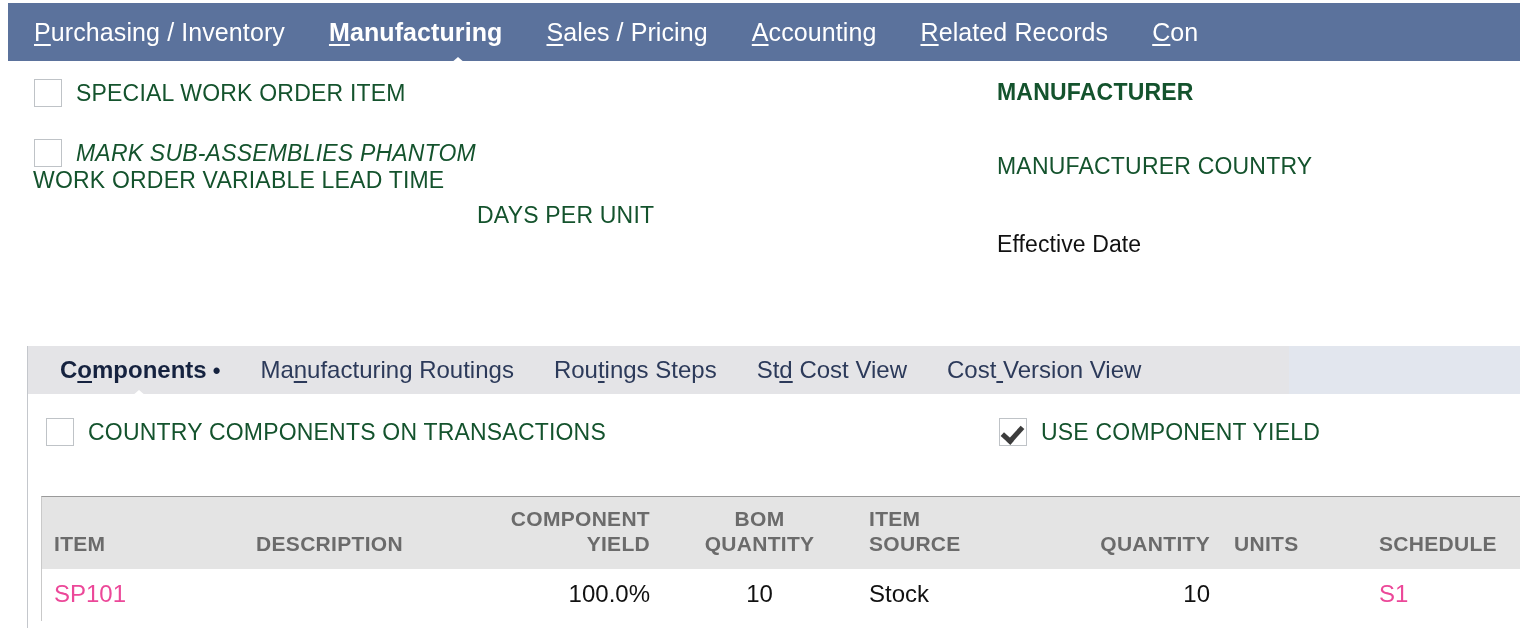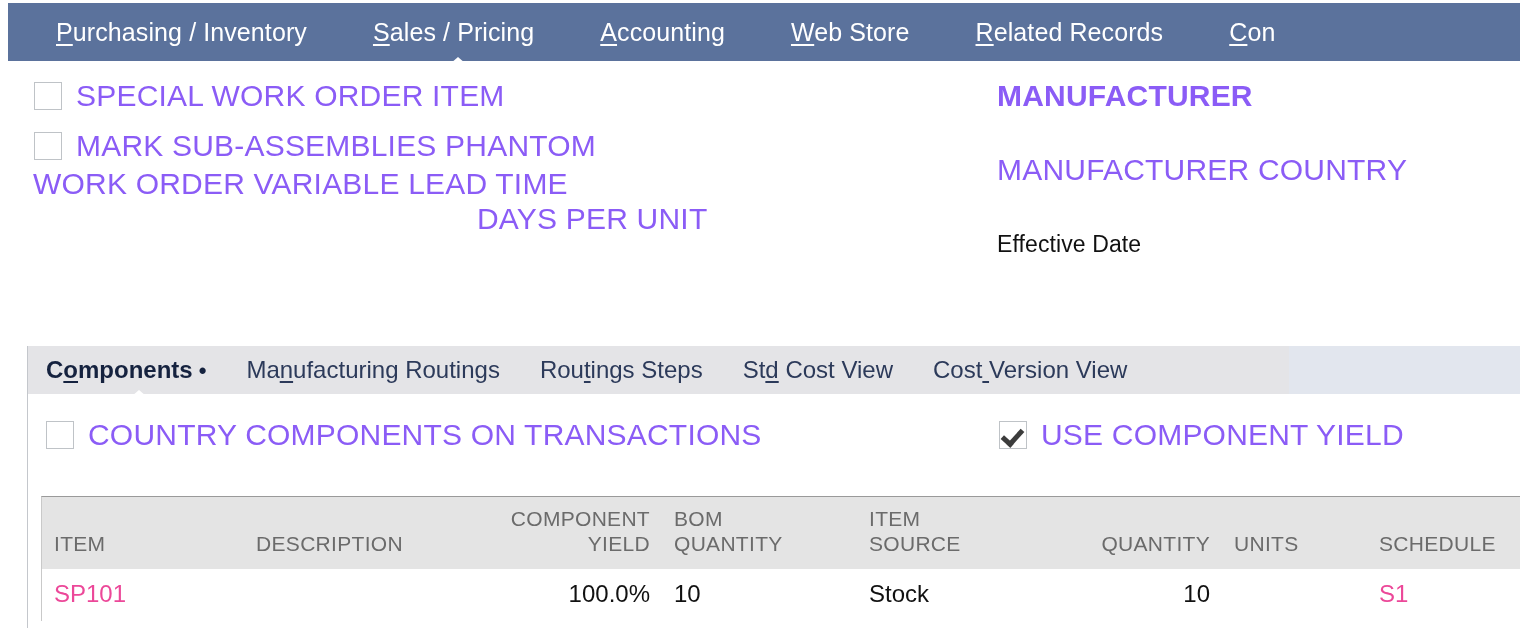--- a/index.html
+++ b/index.html
@@ -30,21 +30,20 @@
     white-space: nowrap;
   }
   .topnav-item {
     color: #ffffff;
     font-size: 25px;
     padding: 4px 22px;
     letter-spacing: 0.1px;
     line-height: 58px;
     position: relative;
     cursor: default;
-    margin-left: 22px;
   }
   .topnav-item:first-child { padding-left: 26px; }
   .topnav-item.active { font-weight: bold; }
   .mn { text-decoration: underline; text-underline-offset: 3px; }
 
   .nav-pointer {
     position: absolute;
     top: 57px;
     width: 0;
     height: 0;
@@ -81,37 +80,37 @@
     border: solid #3c3c3c;
     border-width: 0 5px 5px 0;
     transform: rotate(42deg);
   }
   .fieldrow {
     display: flex;
     align-items: center;
     position: absolute;
   }
   .flabel {
-    font-size: 30px;
-    color: #8b5cf6;
+    font-size: 23px;
+    color: #14532d;
     margin-left: 14px;
     letter-spacing: 0.2px;
     white-space: nowrap;
   }
   .flabel.nomargin { margin-left: 0; }
   .fvalue {
     font-size: 23px;
     color: #111111;
     letter-spacing: 0.1px;
     white-space: nowrap;
   }
 
   
   #row-special    { left: 34px;  top: 18px; }
-  #row-phantom    { left: 34px;  top: 68px; }
+  #row-phantom    { left: 34px;  top: 78px; font-style: italic; }
   #row-leadtime   { left: 33px;  top: 106px; }
   #row-daysunit   { left: 477px; top: 141px; }
   
   #row-manufacturer   { left: 997px; top: 18px; font-weight: bold; }
   #row-mfr-country    { left: 997px; top: 92px; }
   #row-bom-control    { left: 997px; top: 166px; }
 
   .stacked .fvalue { margin-top: 4px; }
 
   
@@ -142,21 +141,21 @@
     align-items: center;
     white-space: nowrap;
   }
   .subtab {
     font-size: 24px;
     color: #2c3a5a;
     padding: 0 20px;
     line-height: 48px;
     cursor: default;
   }
-  .subtab:first-child { padding-left: 18px; }
+  .subtab:first-child { padding-left: 32px; }
   .subtab.active { font-weight: bold; color: #15223f; }
   .subtab .dot { margin-left: 6px; font-size: 22px; }
   .subnav-pointer {
     position: absolute;
     top: 44px;
     width: 0; height: 0;
     border-left: 14px solid transparent;
     border-right: 14px solid transparent;
     border-bottom: 12px solid #ffffff;
   }
@@ -184,21 +183,21 @@
   }
   table {
     border-collapse: collapse;
     width: 1480px;
     table-layout: fixed;
   }
   thead th {
     background: #e4e4e4;
     color: #6b6b6b;
     font-size: 21px;
-    font-weight: normal;
+    font-weight: bold;
     letter-spacing: 0.3px;
     vertical-align: bottom;
     padding: 10px 12px 12px 12px;
     height: 62px;
     box-sizing: border-box;
     line-height: 1.18;
   }
   thead th .hdr-l { display: block; }
   tbody td {
     font-size: 24px;
@@ -206,42 +205,42 @@
     padding: 8px 12px 10px 12px;
     background: #ffffff;
     height: 52px;
     box-sizing: border-box;
     white-space: nowrap;
     overflow: hidden;
   }
   .col-item      { width: 165px; text-align: left;  }
   .col-desc      { width: 245px; text-align: center;  }
   .col-yield     { width: 210px; text-align: right; }
-  .col-bomqty    { width: 195px; text-align: left; }
+  .col-bomqty    { width: 195px; text-align: center; }
   .col-source    { width: 200px; text-align: left;  }
   .col-qty       { width: 165px; text-align: right; }
   .col-units     { width: 145px; text-align: left;  }
   .col-schedule  { width: 155px; text-align: left;  }
   .link { color: #ec4899; }
 </style>
 </head>
 <body>
 
 <div class="topnav">
   <div class="topnav-item">
     <span class="mn">P</span><span>urchasing / Inventory</span>
   </div>
+  <div class="topnav-item active">
+    <span class="mn">M</span><span>anufacturing</span>
+  </div>
   <div class="topnav-item">
     <span class="mn">S</span><span>ales / Pricing</span>
   </div>
   <div class="topnav-item">
     <span class="mn">A</span><span>ccounting</span>
-  </div>
-  <div class="topnav-item">
-    <span class="mn">W</span><span>eb Store</span>
   </div>
   <div class="topnav-item">
     <span class="mn">R</span><span>elated Records</span>
   </div>
   <div class="topnav-item">
     <span class="mn">C</span><span>on</span>
   </div>
 </div>
 <div class="nav-pointer" style="left:443px;"></div>
 

